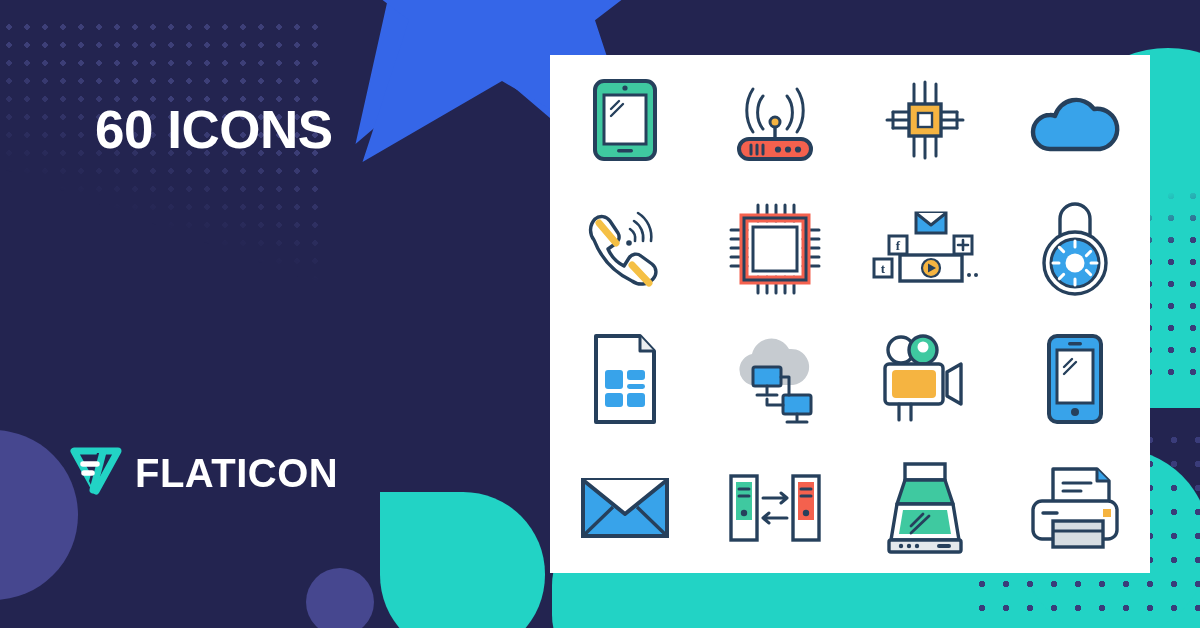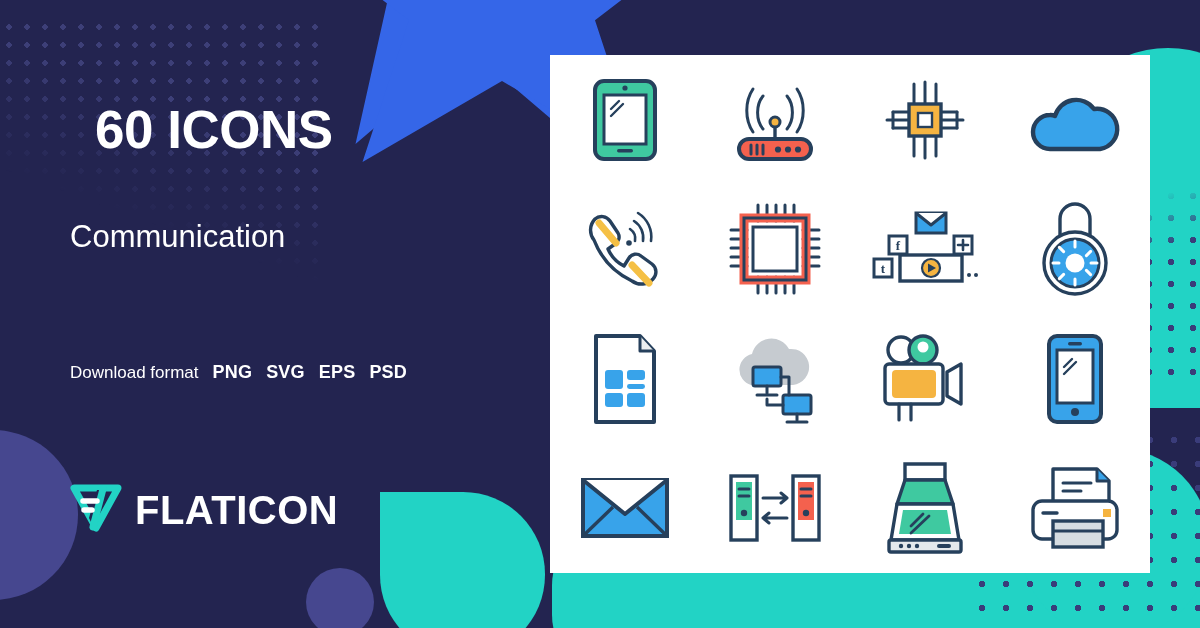--- a/index.html
+++ b/index.html
@@ -94,21 +94,21 @@
   }
   .subtitle span{display:block;}
 
   .format-row{
     position:absolute;top:362px;left:0;display:flex;align-items:baseline;gap:14px;
   }
   .format-label{font-size:17px;color:#ffffff;font-weight:400;}
   .format-list{display:flex;gap:14px;}
   .format-item{font-size:18px;color:#ffffff;font-weight:bold;letter-spacing:.2px;}
 
-  .brand{position:absolute;top:484px;left:0;display:flex;align-items:center;gap:13px;}
+  .brand{position:absolute;top:447px;left:0;display:flex;align-items:center;gap:13px;}
   .brand-name{font-size:40px;font-weight:bold;color:#ffffff;letter-spacing:.5px;}
 
   
   .card{
     position:absolute;left:550px;top:55px;width:600px;height:518px;
     background:#ffffff;z-index:5;
     display:grid;grid-template-columns:repeat(4,1fr);grid-template-rows:repeat(4,1fr);
   }
   .cell{display:flex;align-items:center;justify-content:center;}
   .cell svg{display:block;}
@@ -129,32 +129,22 @@
   <div class="deco teal-b2"></div>
   <div class="deco teal-bottom"></div>
   <div class="deco teal-br-circ"></div>
   <div class="deco dots-br-over"></div>
 
   <div class="left-col">
 
     <div class="headline">60 ICONS</div>
 
     <div class="subtitle">
-      <span>Communication</span>
-    </div>
-
-    <div class="format-row">
-      <div class="format-label">Download format</div>
-      <div class="format-list">
-        <div class="format-item">PNG</div>
-        <div class="format-item">SVG</div>
-        <div class="format-item">EPS</div>
-        <div class="format-item">PSD</div>
-      </div>
-    </div>
+    </div>
+
 
     <div class="brand">
       <span>
         <svg width="52" height="48" viewBox="0 0 52 48">
           <path d="M4 4 L48 4 L26 44 Z" fill="none" stroke="#22d3c5" stroke-width="7" stroke-linejoin="round"></path>
           <path d="M34 6 L24 44 L19 34 L27 6 Z" fill="#232450"></path>
           <path d="M33 5 L23 43" stroke="#22d3c5" stroke-width="7" stroke-linecap="round"></path>
           <path d="M13 17 L27 17" stroke="#ffffff" stroke-width="5.5" stroke-linecap="round"></path>
           <path d="M14 26 L22 26" stroke="#ffffff" stroke-width="5.5" stroke-linecap="round"></path>
         </svg>

